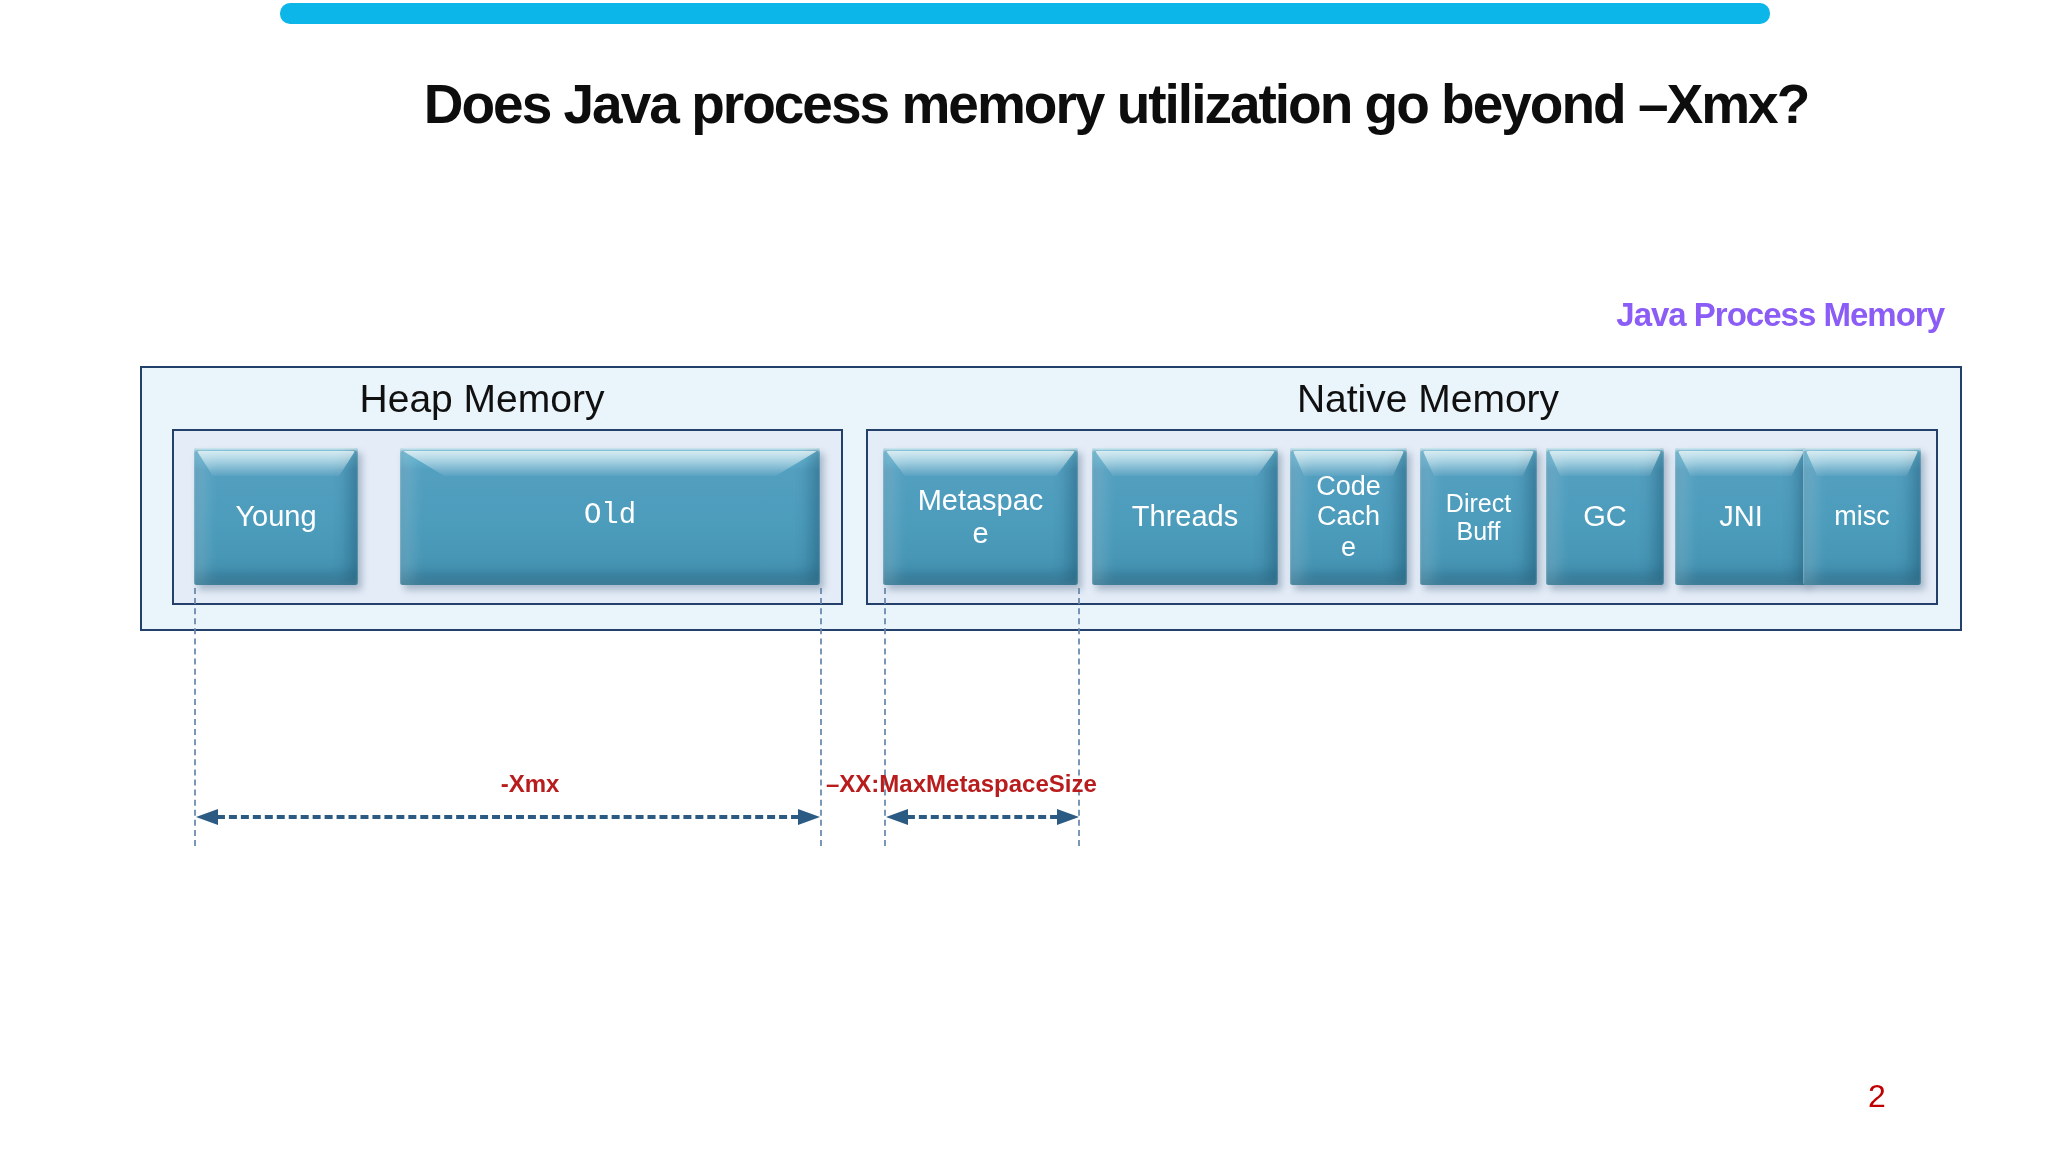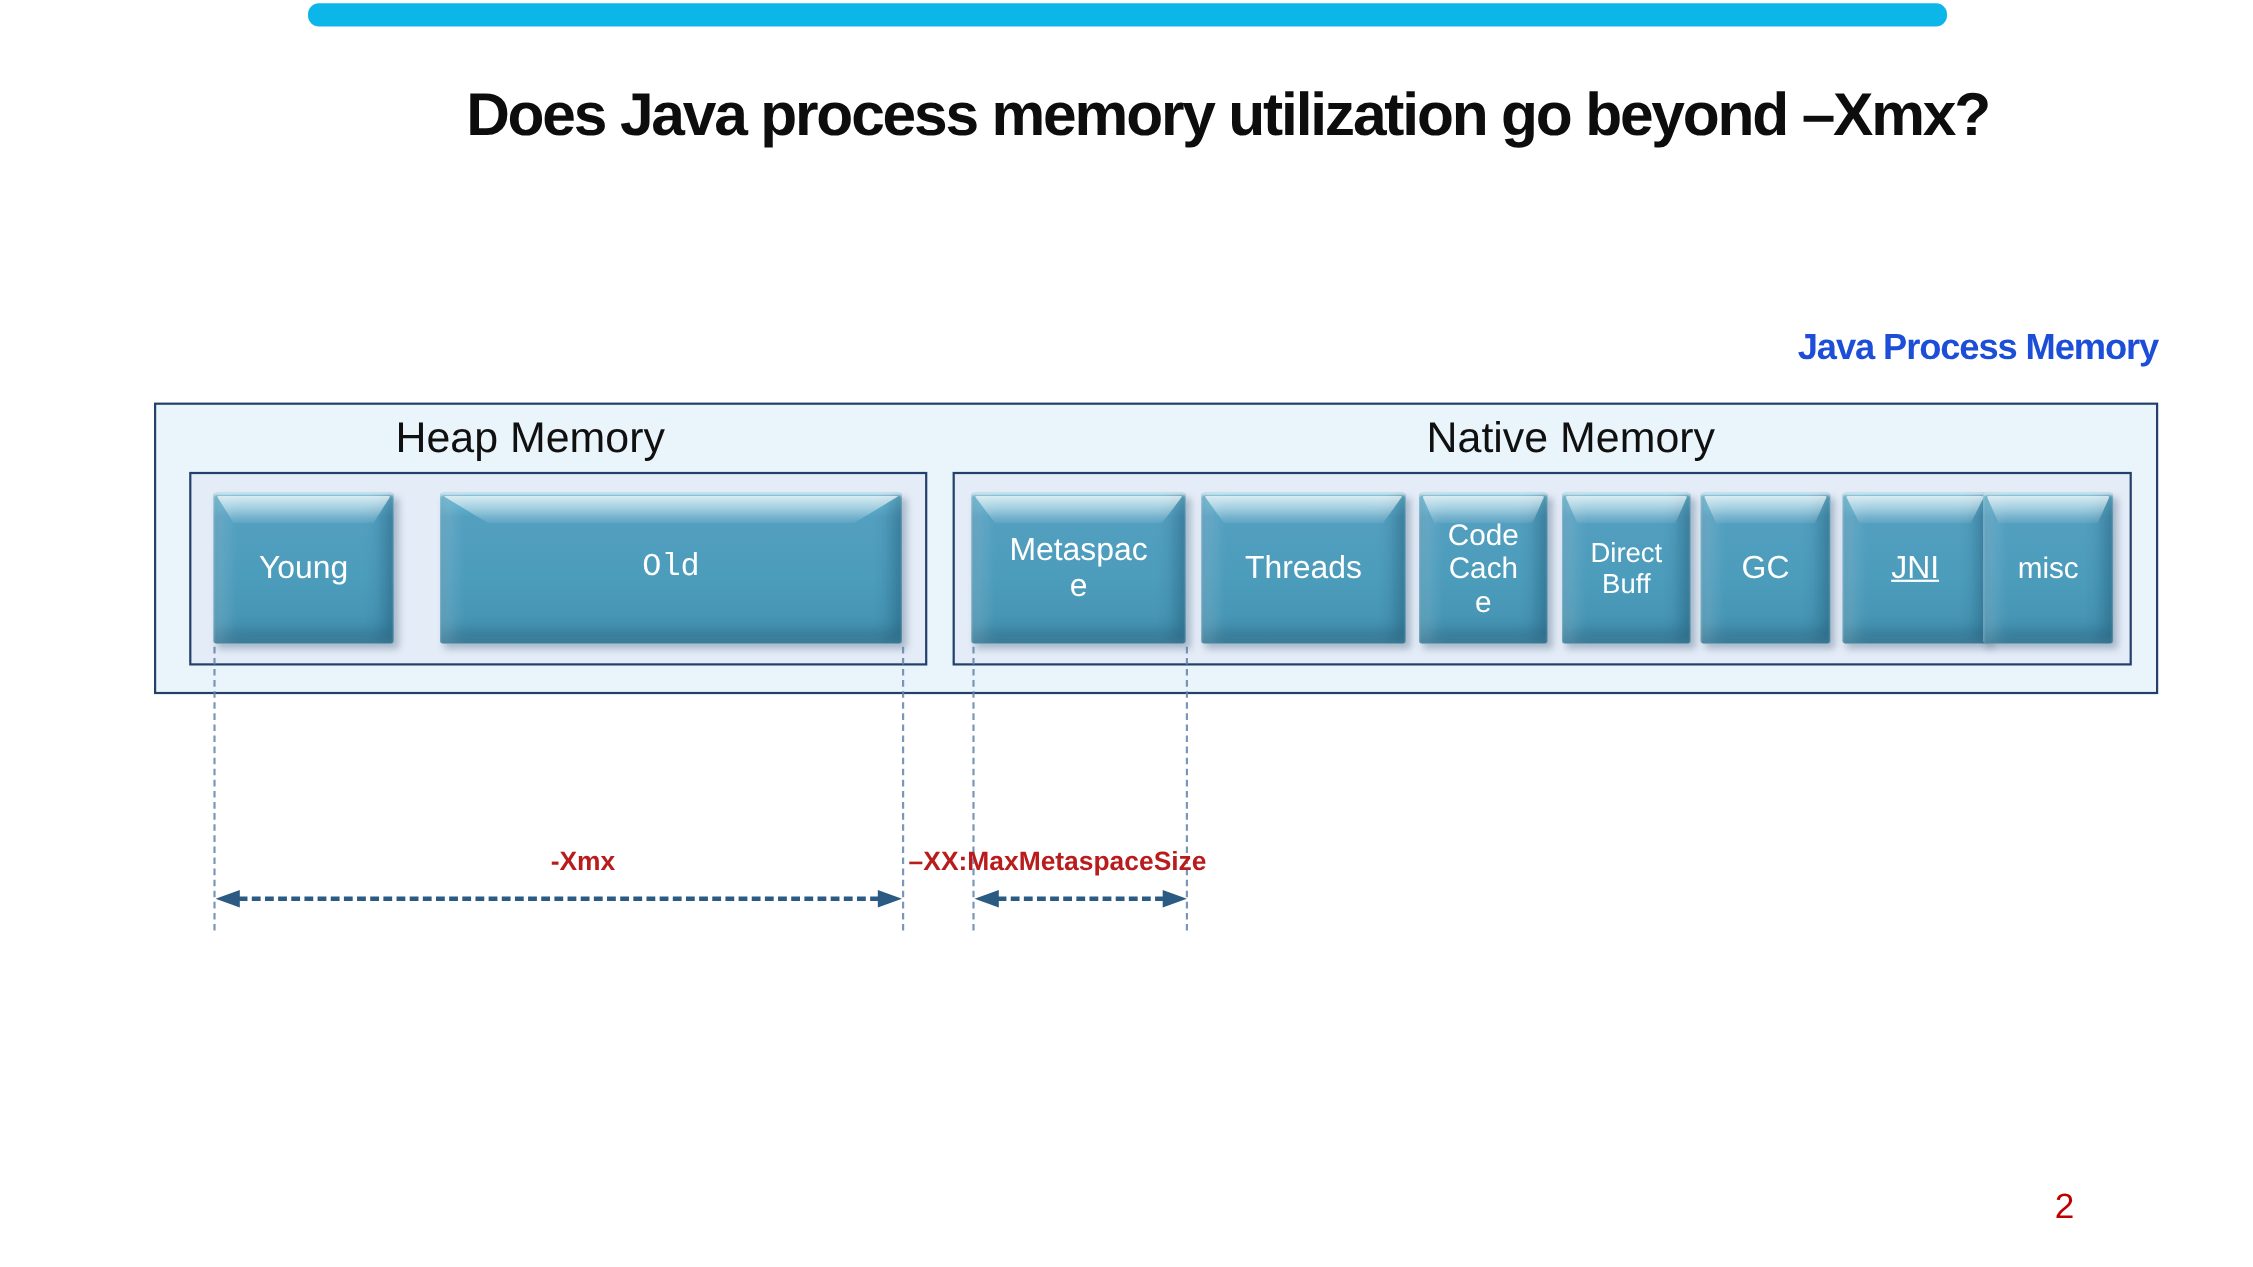--- a/index.html
+++ b/index.html
@@ -16,22 +16,22 @@
 
   
   .slide-title {
     position: absolute; left: 316px; top: 72px; width: 1600px;
     text-align: center; font-size: 55px; font-weight: bold;
     letter-spacing: -2px; color: #0d0d0d; white-space: nowrap;
   }
 
   
   .jpm-caption {
-    position: absolute; right: 86px; top: 296px;
-    font-size: 33px; font-weight: bold; letter-spacing: -1px; color: #1d4ed8;
+    position: absolute; right: 104px; top: 296px;
+    font-size: 33px; font-weight: bold; letter-spacing: -1px; color: #8b5cf6;
     white-space: nowrap;
   }
 
   
   .outer-container {
     position: absolute; left: 140px; top: 366px; width: 1822px; height: 265px;
     background: #eaf4fb; border: 2px solid #23406b;
   }
 
   .section-label {
@@ -71,21 +71,21 @@
   }
   .mem-box .lbl { position: relative; z-index: 1; white-space: pre-line; }
 
   .mem-box.young     { left: 194px;  width: 164px; font-size: 29px; }
   .mem-box.old       { left: 400px;  width: 420px; font-size: 29px; font-family: Liberation Mono, monospace; }
   .mem-box.metaspace { left: 883px;  width: 195px; font-size: 29px; }
   .mem-box.threads   { left: 1092px; width: 186px; font-size: 29px; }
   .mem-box.codecache { left: 1290px; width: 117px; font-size: 27px; }
   .mem-box.directbuff{ left: 1420px; width: 117px; font-size: 25px; }
   .mem-box.gc        { left: 1546px; width: 118px; font-size: 29px; }
-  .mem-box.jni       { left: 1675px; width: 132px; font-size: 29px; text-decoration: underline; }
+  .mem-box.jni       { left: 1675px; width: 132px; font-size: 29px; }
   .mem-box.misc      { left: 1803px; width: 118px; font-size: 27px; }
 
   
   .vguide {
     position: absolute; top: 588px; height: 258px; width: 0;
     border-left: 2px dashed #6585ab; opacity: 0.85;
   }
   .vguide.g1 { left: 194px; }
   .vguide.g2 { left: 820px; }
   .vguide.g3 { left: 884px; }

